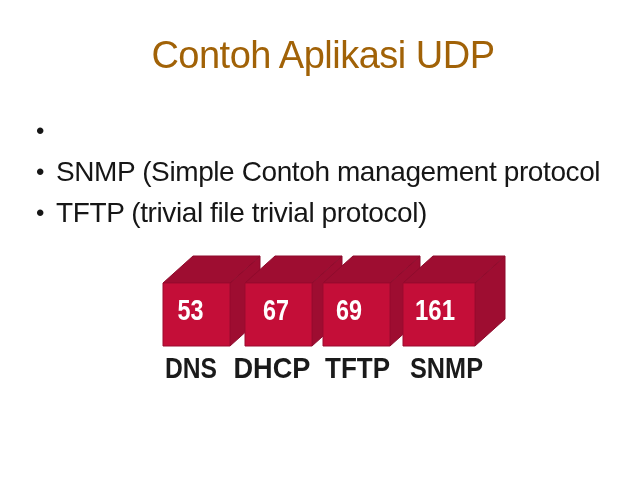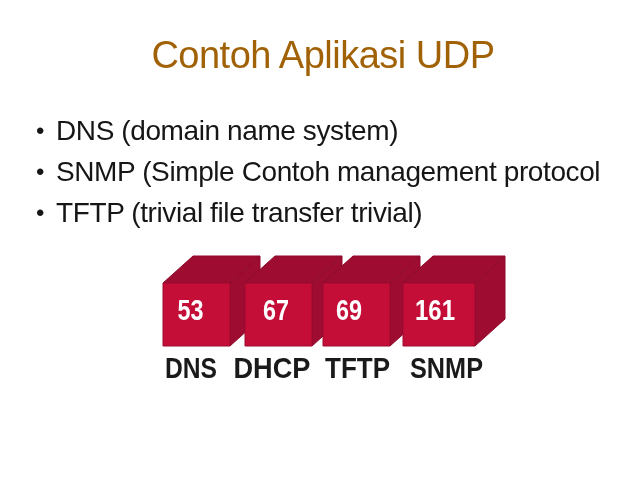--- a/index.html
+++ b/index.html
@@ -19,29 +19,28 @@
 </head>
 <body>
 
 <div class="slide">
 
   <h1 class="title">Contoh Aplikasi UDP</h1>
 
   <ul class="bullets">
     <li>
       <span class="dot">•</span>
-      <span>DNS (domain name system)</span>
     </li>
     <li>
       <span class="dot">•</span>
       <span>SNMP (Simple Contoh management protocol</span>
     </li>
     <li>
       <span class="dot">•</span>
-      <span>TFTP (trivial file transfer trivial)</span>
+      <span>TFTP (trivial file trivial protocol)</span>
     </li>
   </ul>
 
   <svg id="diagram" width="365" height="140" viewBox="150 246 365 140" xmlns="http://www.w3.org/2000/svg">
       <g>
         <polygon points="230,283 260,256 260,319 230,346" fill="#9E0D31" stroke="#8E0B2C" stroke-width="1" stroke-linejoin="round"></polygon>
         <polygon points="163,283 230,283 260,256 193,256" fill="#9E0D31" stroke="#8E0B2C" stroke-width="1" stroke-linejoin="round"></polygon>
         <polygon points="163,283 230,283 230,346 163,346" fill="#C40E38" stroke="#9B0A2E" stroke-width="1" stroke-linejoin="round"></polygon>
         <text x="190.5" y="320" text-anchor="middle" textLength="26" lengthAdjust="spacingAndGlyphs" fill="#FFFFFF" font-size="30" font-weight="bold">53</text>
         <text x="191" y="378" text-anchor="middle" textLength="52" lengthAdjust="spacingAndGlyphs" fill="#1A1A1A" font-size="30" font-weight="bold">DNS</text>

